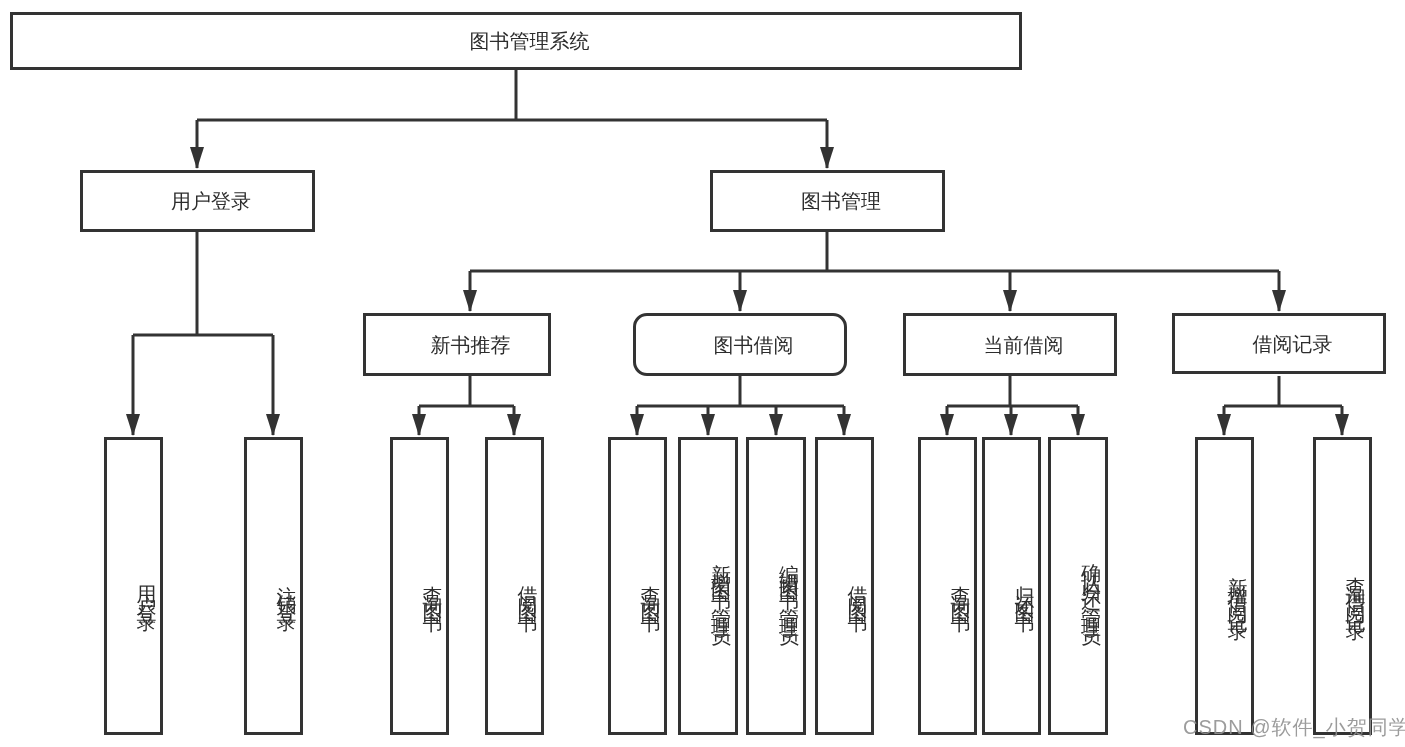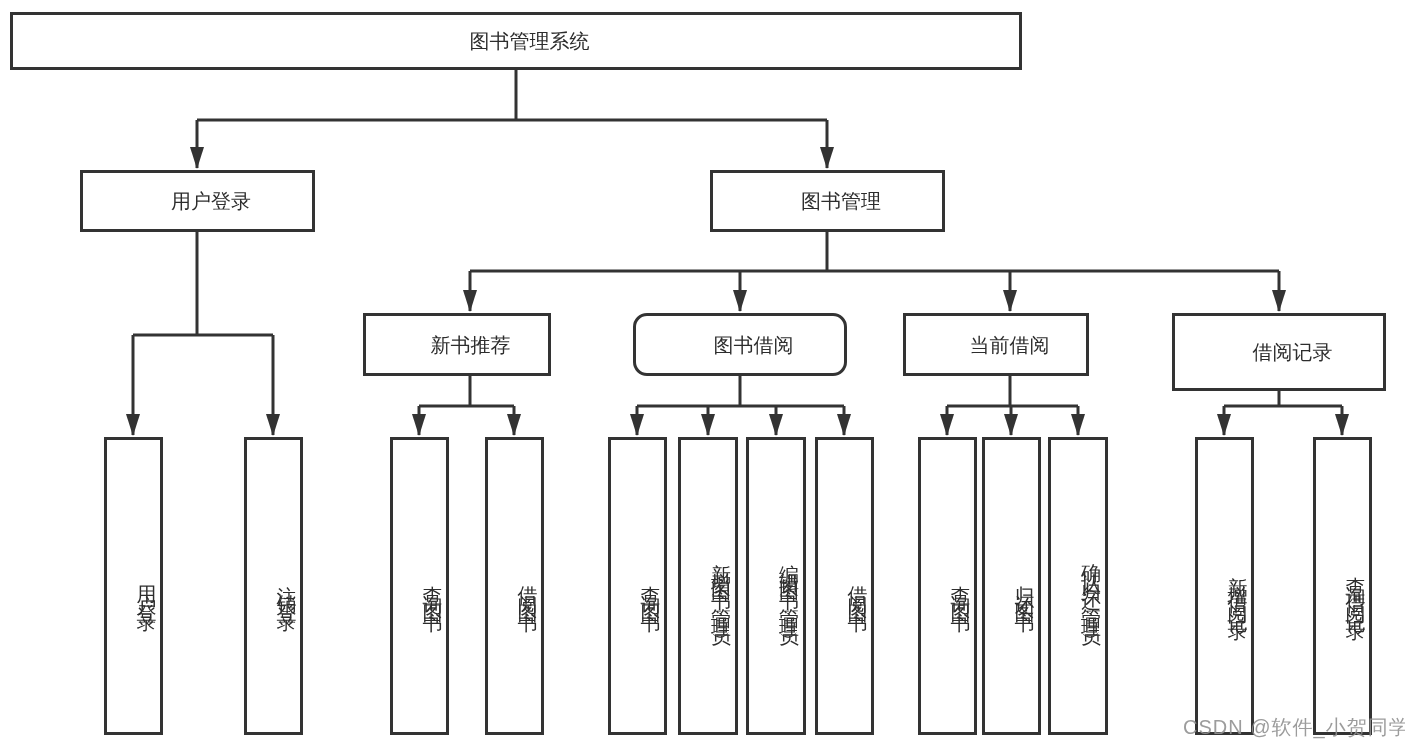--- a/index.html
+++ b/index.html
@@ -97,22 +97,22 @@
     </g>
   </svg>
 
   <div class="node" style="left:10px;top:12px;width:1012px;height:58px;">图书管理系统</div>
 
   <div class="node" style="left:80px;top:170px;width:235px;height:62px;">用户登录</div>
   <div class="node" style="left:710px;top:170px;width:235px;height:62px;text-align:right;">图书管理</div>
 
   <div class="node" style="left:363px;top:313px;width:188px;height:63px;">新书推荐</div>
   <div class="node" style="left:633px;top:313px;width:214px;height:63px;border-radius:14px;">图书借阅</div>
-  <div class="node" style="left:903px;top:313px;width:186px;height:63px;">当前借阅</div>
-  <div class="node" style="left:1172px;top:313px;width:214px;height:78px;text-align:right;">借阅记录</div>
+  <div class="node" style="left:903px;top:313px;width:214px;height:63px;">当前借阅</div>
+  <div class="node" style="left:1172px;top:313px;width:214px;height:61px;text-align:right;">借阅记录</div>
 
   <div class="node v-node" style="left:104px;top:437px;width:59px;height:298px;">用户登录</div>
   <div class="node v-node" style="left:244px;top:437px;width:59px;height:298px;">注销登录</div>
 
   <div class="node v-node" style="left:390px;top:437px;width:59px;height:298px;">查询图书</div>
   <div class="node v-node" style="left:485px;top:437px;width:59px;height:298px;">借阅图书</div>
 
   <div class="node v-node" style="left:608px;top:437px;width:59px;height:298px;">查询图书</div>
   <div class="node v-node" style="left:678px;top:437px;width:60px;height:298px;">新增图书（管理员）</div>
   <div class="node v-node" style="left:746px;top:437px;width:60px;height:298px;">编辑图书（管理员）</div>

